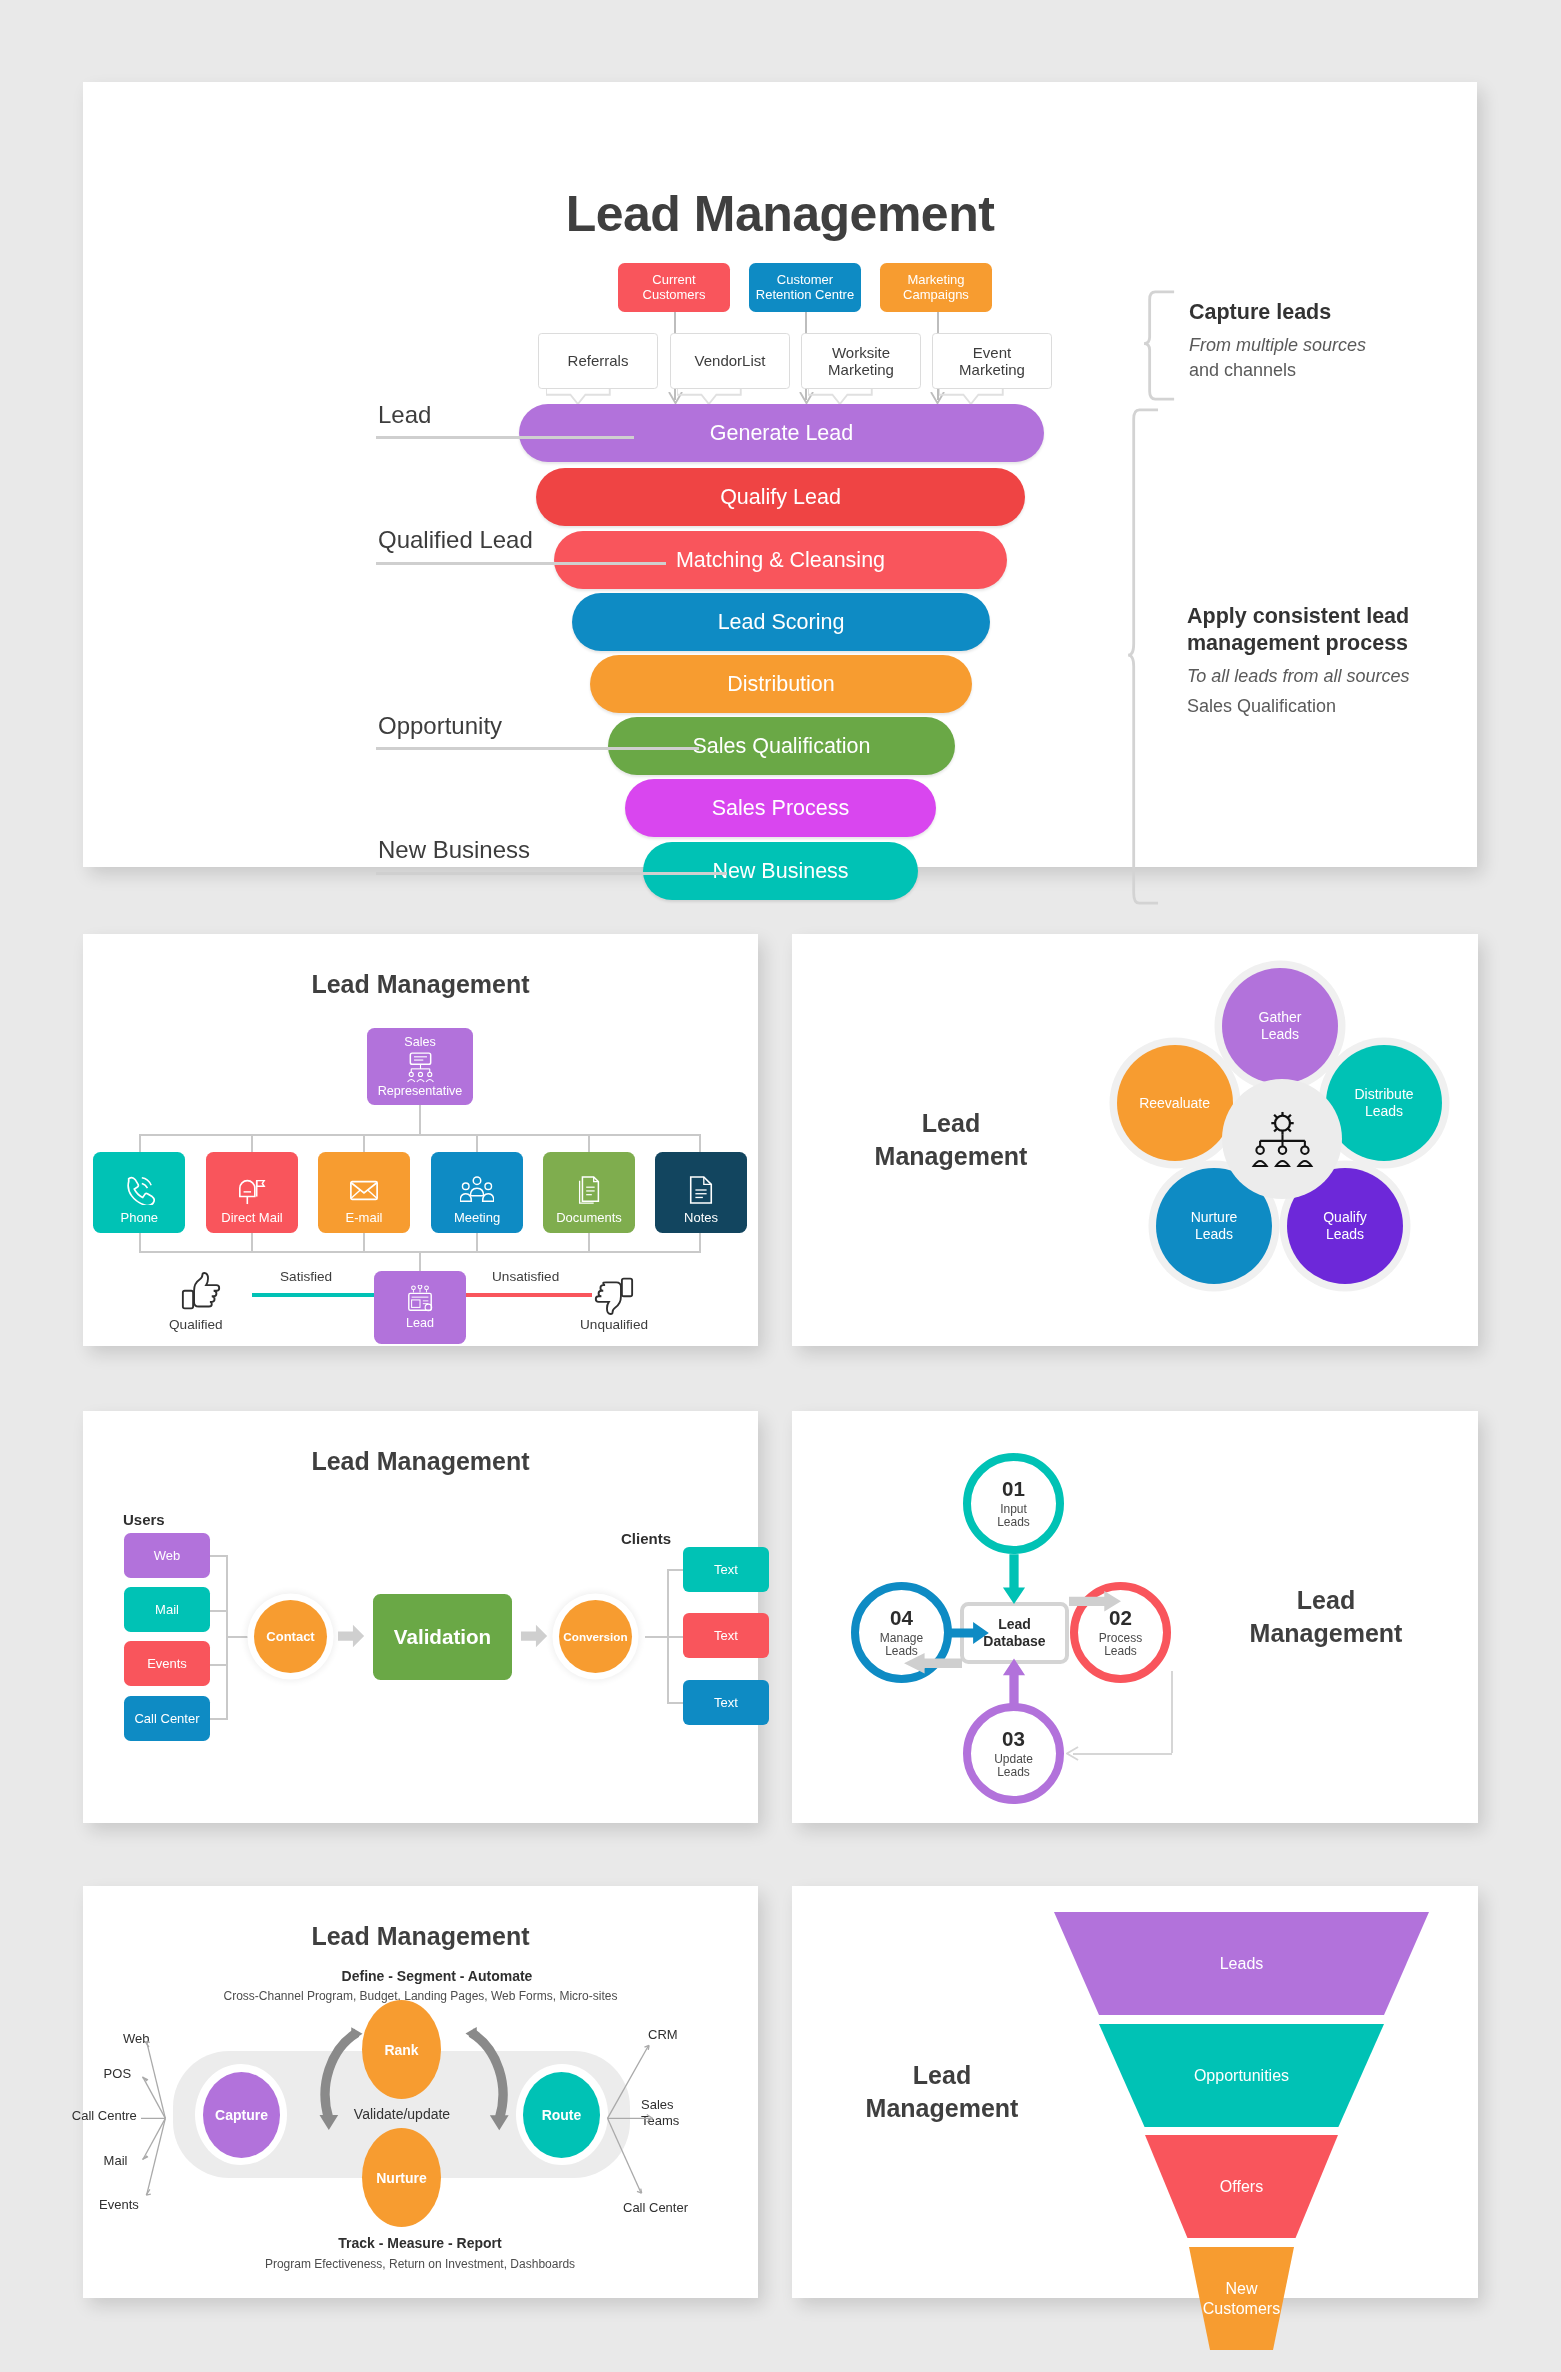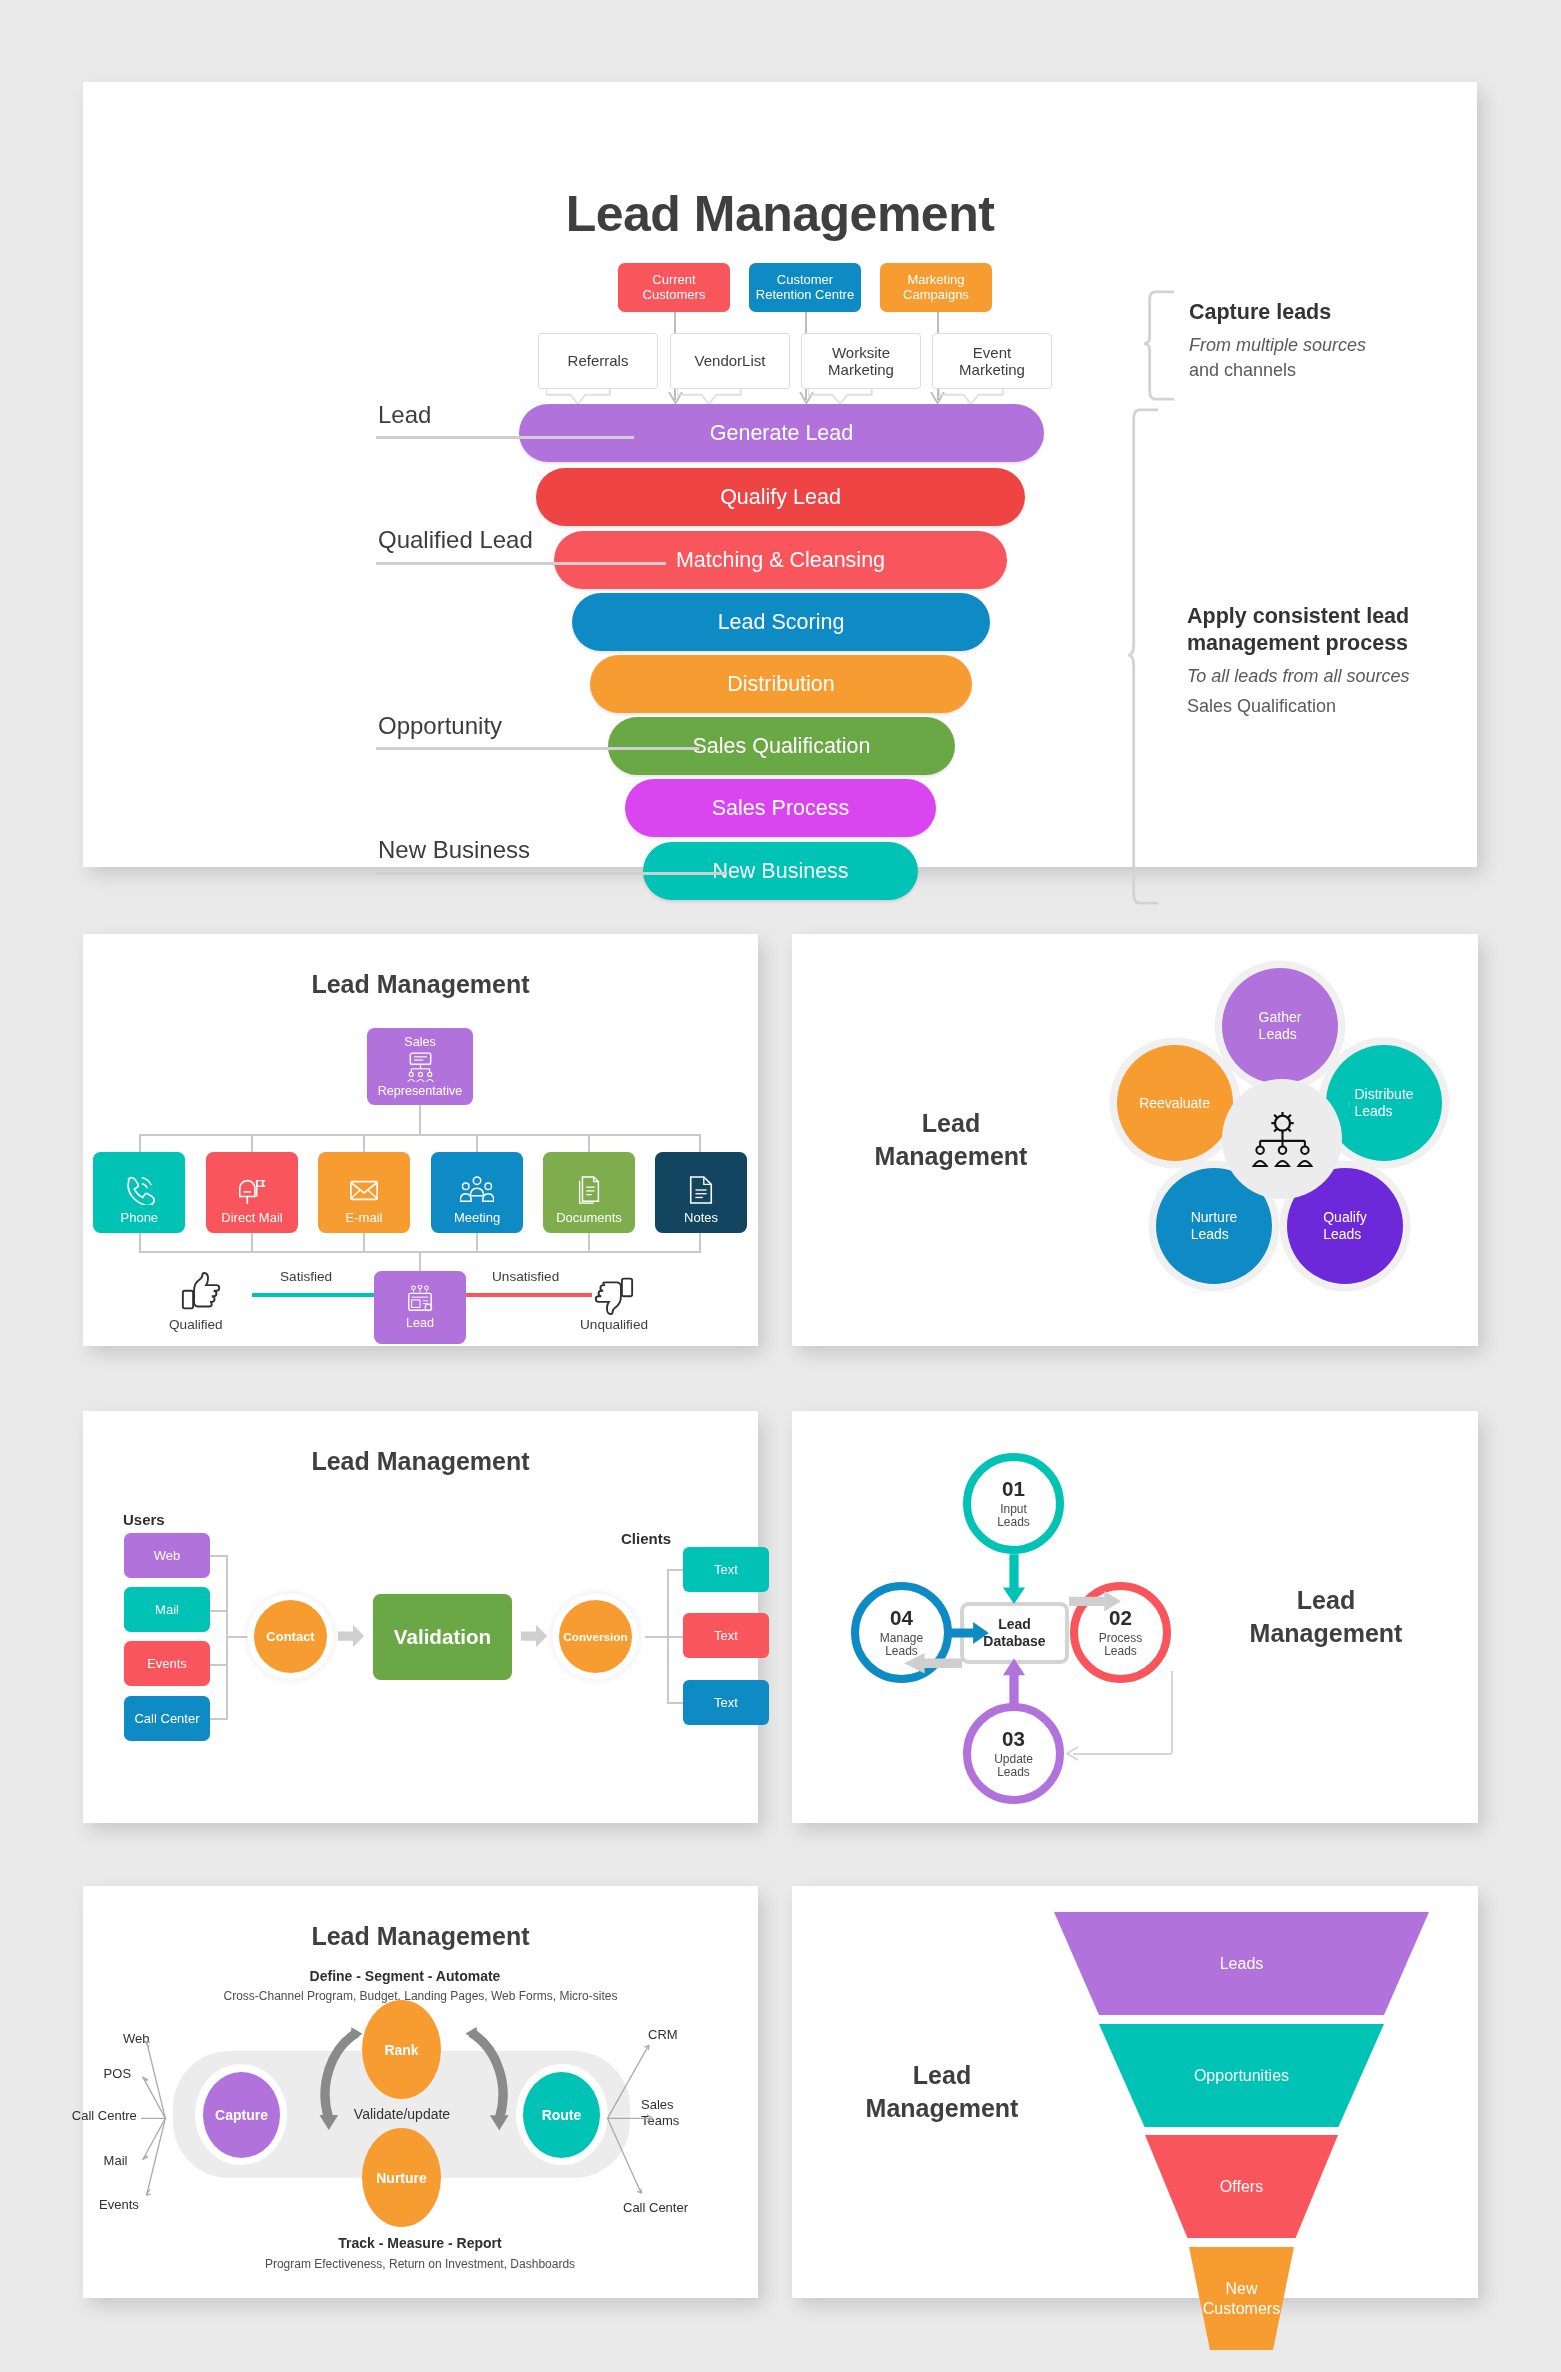--- a/index.html
+++ b/index.html
@@ -68,21 +68,21 @@
   .lead-card { position:absolute; width:92px; height:73px; border-radius:7.5px;
                background:#b272db; color:#fff; font-size:12.6px; text-align:center;
                display:flex; flex-direction:column; align-items:center; justify-content:center;}
   .conn { position:absolute; background:#c9c9c9; }
   .sm-lbl { position:absolute; font-size:13.6px; color:#3d3d3d; }
 
   
   #slide3 { left:792px; top:934px; width:686px; height:412px; }
   .petal-wrap { position:absolute; left:319px; top:34px; width:337px; height:347px; }
   .petal { position:absolute; width:116px; height:116px; border-radius:50%;
-           color:#fff; font-size:14px; text-align:left; line-height:1.2;
+           color:#fff; font-size:14px; text-align:center; line-height:1.2;
            display:flex; align-items:center; justify-content:center;
            box-shadow:0 0 0 7.5px #f0f0f0; }
   .petal-core { position:absolute; left:111px; top:111px; width:120px; height:120px;
                 border-radius:50%; background:#ececec; display:flex;
                 align-items:center; justify-content:center; }
 
   
   #slide4 { left:83px; top:1411px; width:675px; height:412px; }
   .u-card { position:absolute; width:86px; height:45px; border-radius:6.6px;
             color:#fff; font-size:13px; display:flex; align-items:center;
@@ -569,21 +569,21 @@
   <div class="conn" style="left:379px;top:260px;width:1.9px;height:82px;background:#d6d6d6;"></div>
   <div class="conn" style="left:281px;top:342px;width:99px;height:1.9px;background:#d6d6d6;"></div>
   <svg style="position:absolute;left:274px;top:335px;" width="13" height="15" viewBox="0 0 14 16">
     <path d="M13 1 L1 8 L13 15" fill="none" stroke="#d6d6d6" stroke-width="2"></path>
     </svg>
 </div>
 
 <div class="slide" id="slide6">
   <div class="s-title">Lead Management</div>
 
-  <div class="hd-b" style="left:88px;top:82px;width:468px;">Define - Segment - Automate</div>
+  <div class="hd-b" style="left:120px;top:82px;width:468px;">Define - Segment - Automate</div>
   <div class="hd-s" style="left:66px;top:103px;width:543px;">Cross-Channel Program, Budget, Landing Pages, Web Forms, Micro-sites</div>
 
   <div class="pill-bg" style="left:90px;top:165px;width:457px;height:127px;"></div>
 
   <div class="ell-ring" style="left:112px;top:178px;width:92px;height:101px;"></div>
   <div class="ell" style="left:120px;top:186px;width:77px;height:86px;background:#b272db;">
     <span>Capture</span>
     </div>
 
   <div class="ell" style="left:279px;top:114px;width:79px;height:99px;background:#f79c30;">

